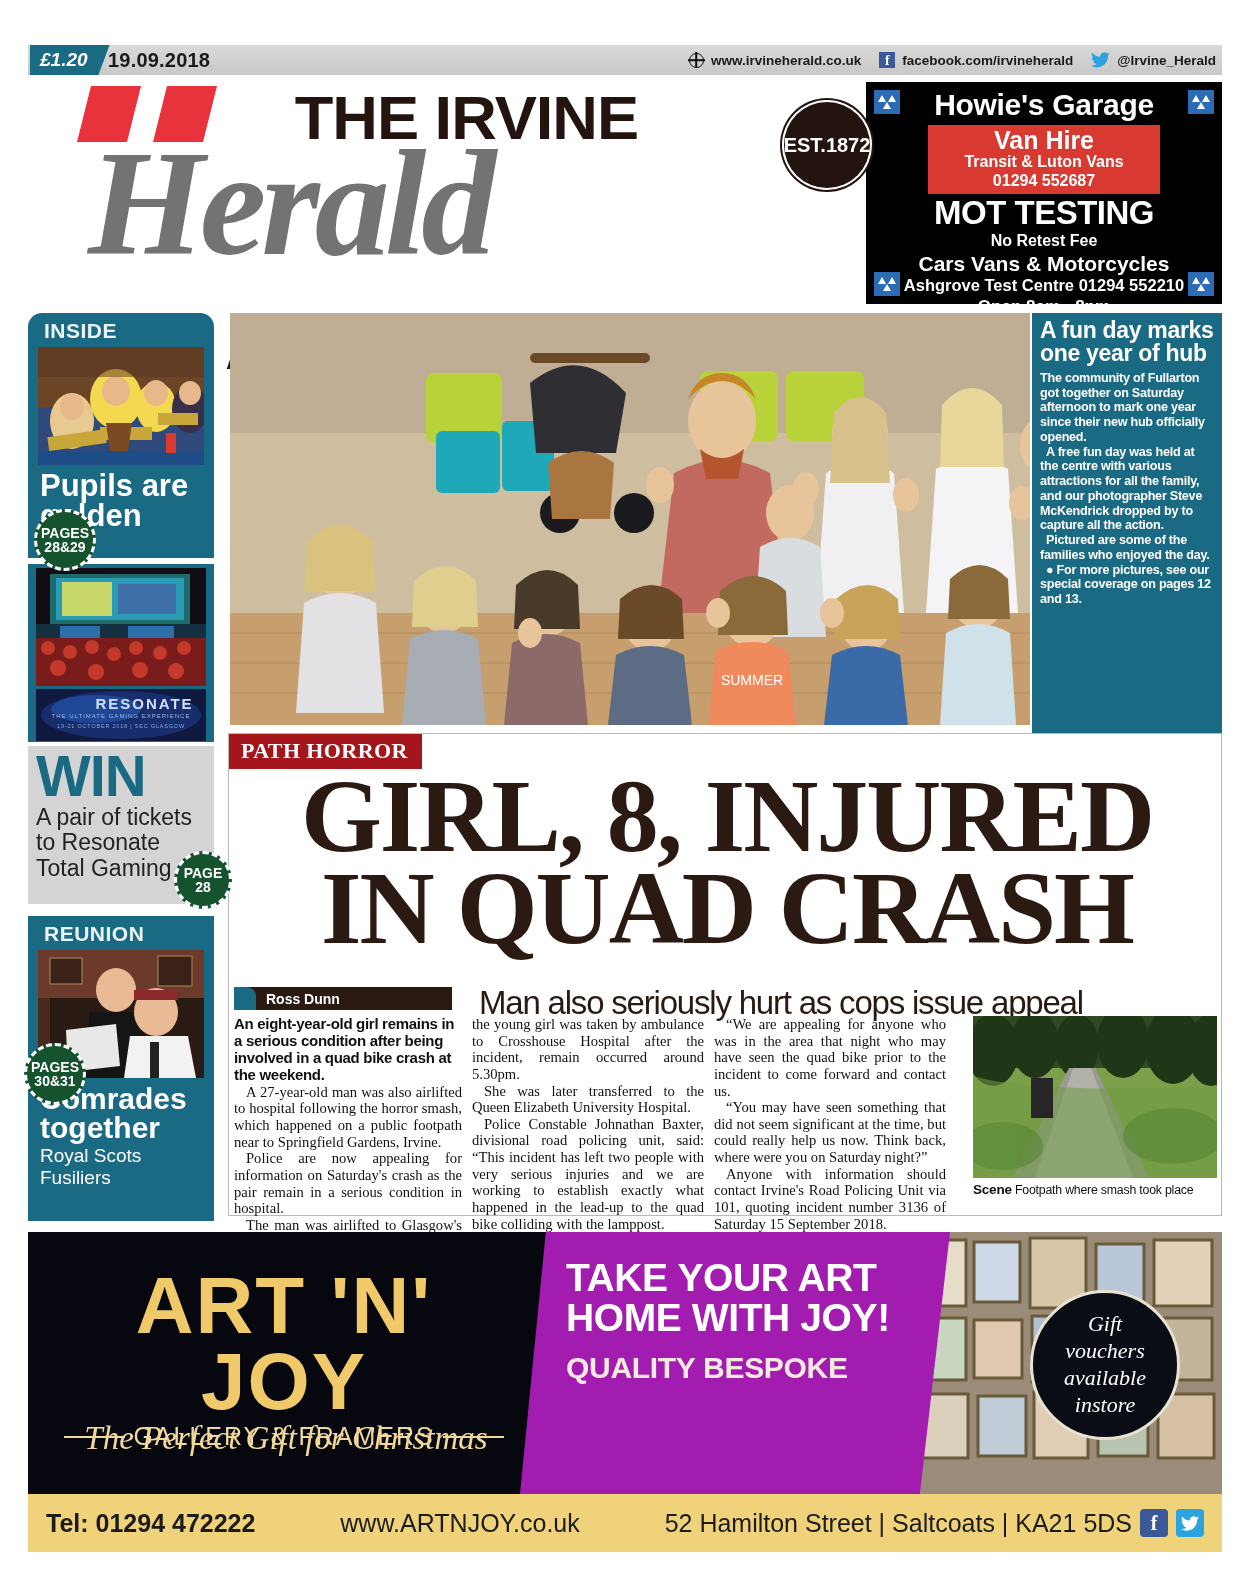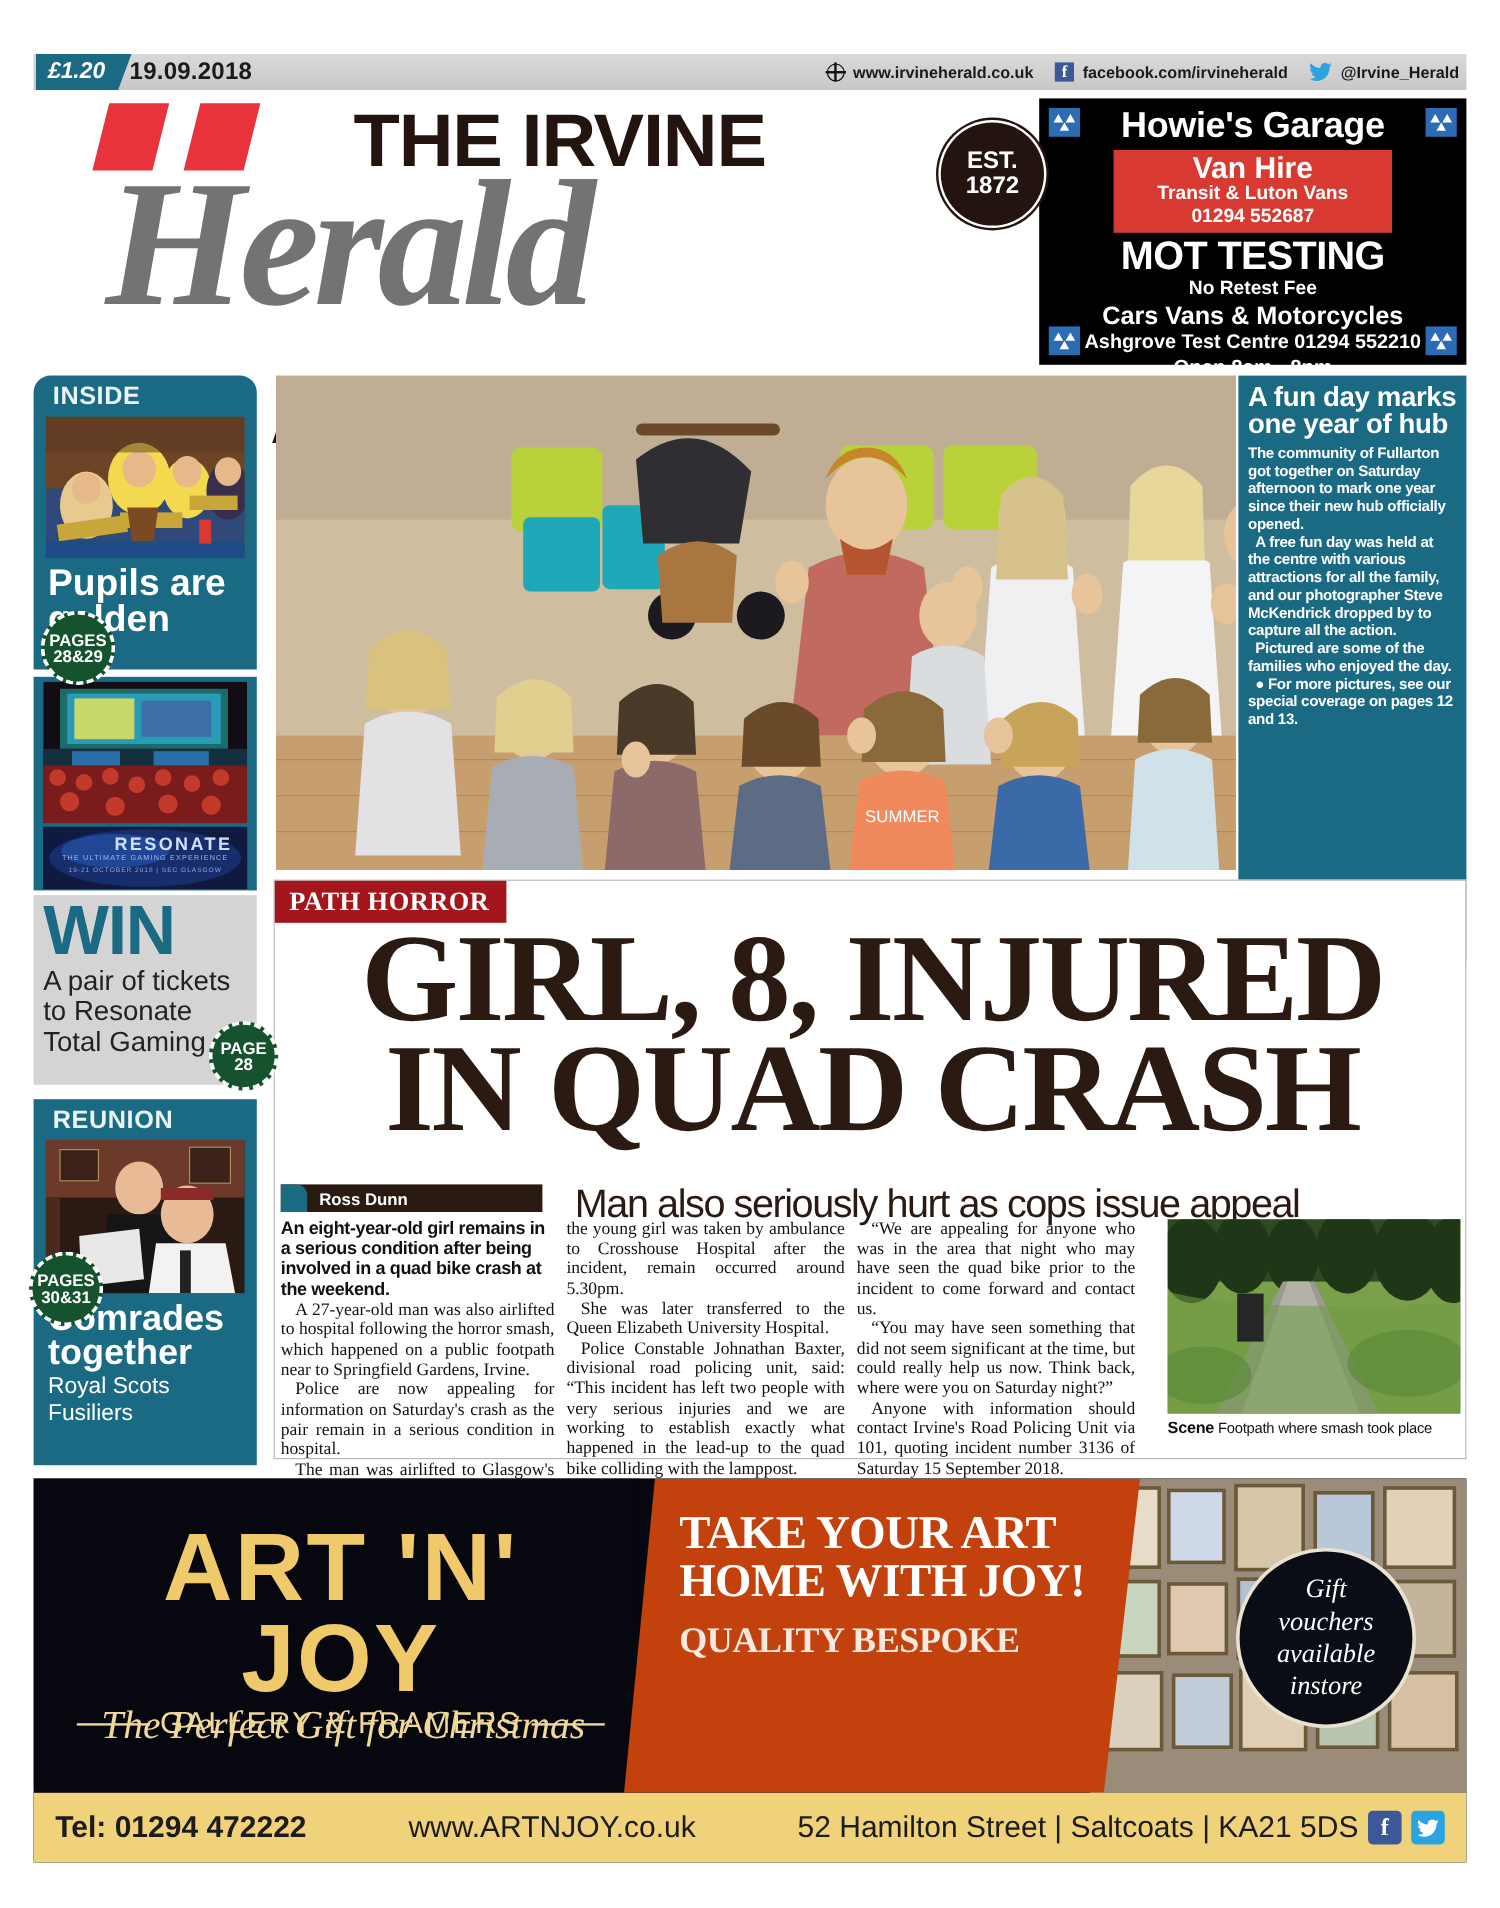--- a/index.html
+++ b/index.html
@@ -81,21 +81,21 @@
   }
   .mh-sub {
     position: absolute; left: 198px; top: 263px;
     font-size: 31px; font-weight: bold; color: #231410;
     letter-spacing: -.4px; transform: scaleX(.96); transform-origin: left;
   }
   .est-badge {
     position: absolute; left: 787px; top: 105px;
     width: 80px; height: 80px; border-radius: 50%;
     background: #231410; color: #fff;
-    display: flex; flex-direction: column; align-items: center; justify-content: center;
+    display: flex; flex-direction: row; align-items: center; justify-content: center;
     font-size: 20px; font-weight: bold; line-height: 1.05;
     box-shadow: 0 0 0 3px #231410, 0 0 0 5px #fff, 0 0 0 7px #231410;
     z-index: 4;
   }
 
   
   .garage-ad {
     position: absolute; left: 866px; top: 82px; width: 356px; height: 222px;
     background: #000; color: #fff; text-align: center;
     padding: 4px 6px;
@@ -236,23 +236,22 @@
     display:flex; align-items:center; justify-content:center; gap:8px;
   }
   .ba-gallery .ln { height:2px; background:#f0d89a; flex:1; }
   .ba-tag {
     position: absolute; left: 48px; top: 188px; width: 420px; text-align:center;
     font-family: "Liberation Serif", serif; font-style: italic;
     font-size: 33px; color: #f0d89a;
   }
   .ba-red {
     position: absolute; left: 492px; top: 0px; width: 430px; height: 262px;
-    background: #c2410c;
+    background: #a21caf;
     clip-path: polygon(6% 0, 100% 0, 93% 100%, 0 100%);
-    font-family: Liberation Serif, serif;
   }
   .ba-red-in { padding: 26px 30px 0 46px; color: #fff; }
   .ba-r1 { font-size: 39px; font-weight: bold; line-height: 1.02; letter-spacing: -.4px; }
   .ba-r2 { font-size: 30px; font-weight: bold; line-height: 1.08; margin-top: 14px; color:#f7e9e0; letter-spacing:-.3px;}
   .ba-photos {
     position: absolute; left: 880px; top: 0; width: 314px; height: 262px;
     background: #8f8273; overflow: hidden;
   }
   .voucher {
     position: absolute; left: 1030px; top: 1290px; width: 150px; height: 150px;

